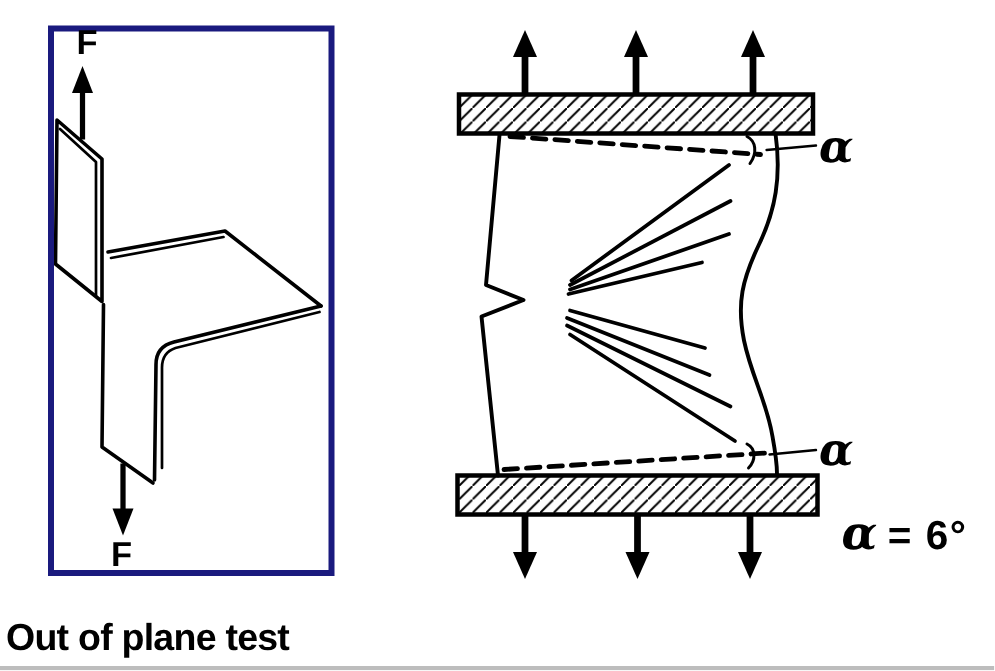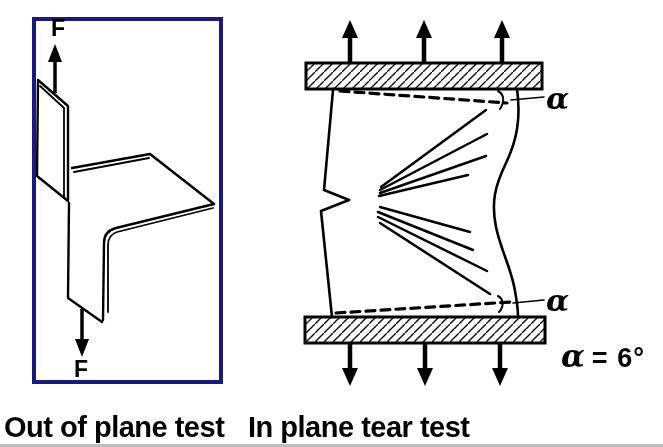--- a/index.html
+++ b/index.html
@@ -25,21 +25,21 @@
   .equation{left:561px;top:341px;display:flex;align-items:baseline;}
   .equation .sym{
     font-family:"DejaVu Serif",serif;font-style:italic;font-weight:bold;
     font-size:31px;line-height:1;
   }
   .equation .rest{
     font-weight:bold;font-size:27px;line-height:1;margin-left:7px;
     letter-spacing:1px;
   }
   .caption{
-    font-weight:bold;font-size:29px;letter-spacing:-0.5px;line-height:1.1;
+    font-weight:bold;font-size:25px;letter-spacing:-0.5px;line-height:1.1;
     text-align:left;
   }
   .caption-left{left:4px;top:412px;width:194px;}
   .caption-right{left:248px;top:412px;width:194px;}
   .bottom-edge{
     position:absolute;left:0;top:444px;width:663px;height:3px;background:#bdbdbd;
   }
 </style>
 </head>
 <body>
@@ -135,16 +135,15 @@
 
   <div class="label alpha alpha-top">α</div>
   <div class="label alpha alpha-bottom">α</div>
 
   <div class="label equation">
     <span class="sym">α</span>
     <span class="rest">= 6°</span>
   </div>
 
   <div class="label caption caption-left">Out of plane test</div>
-  <div class="label caption caption-right">In plane tear test</div>
 
   <div class="bottom-edge"></div>
 </div>
 
 </body></html>

